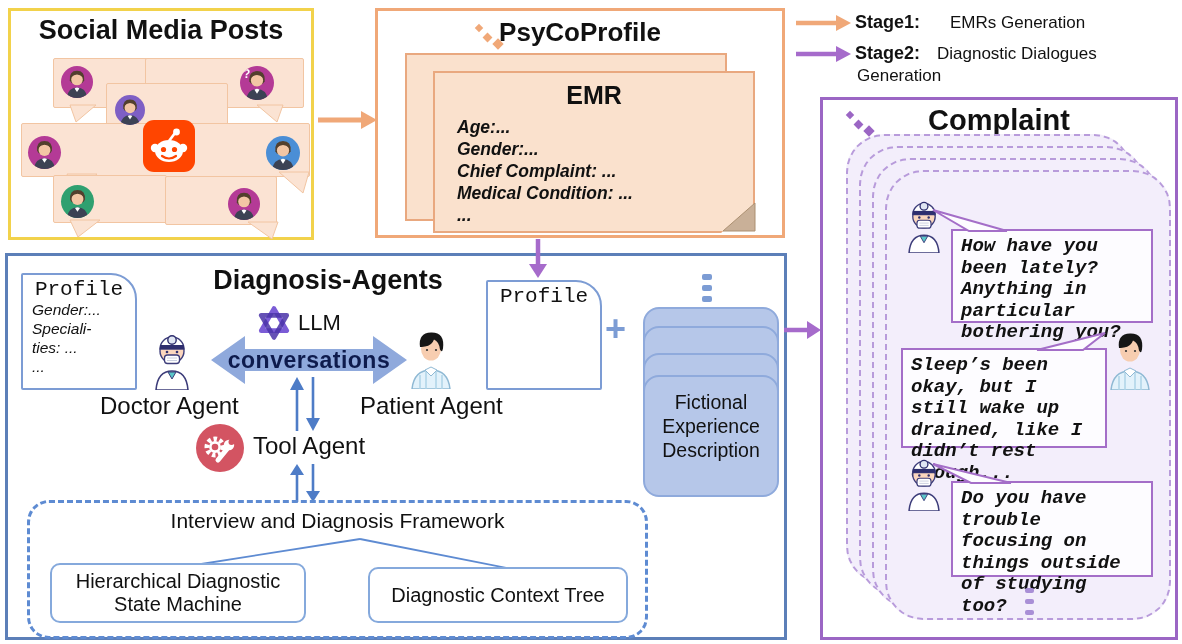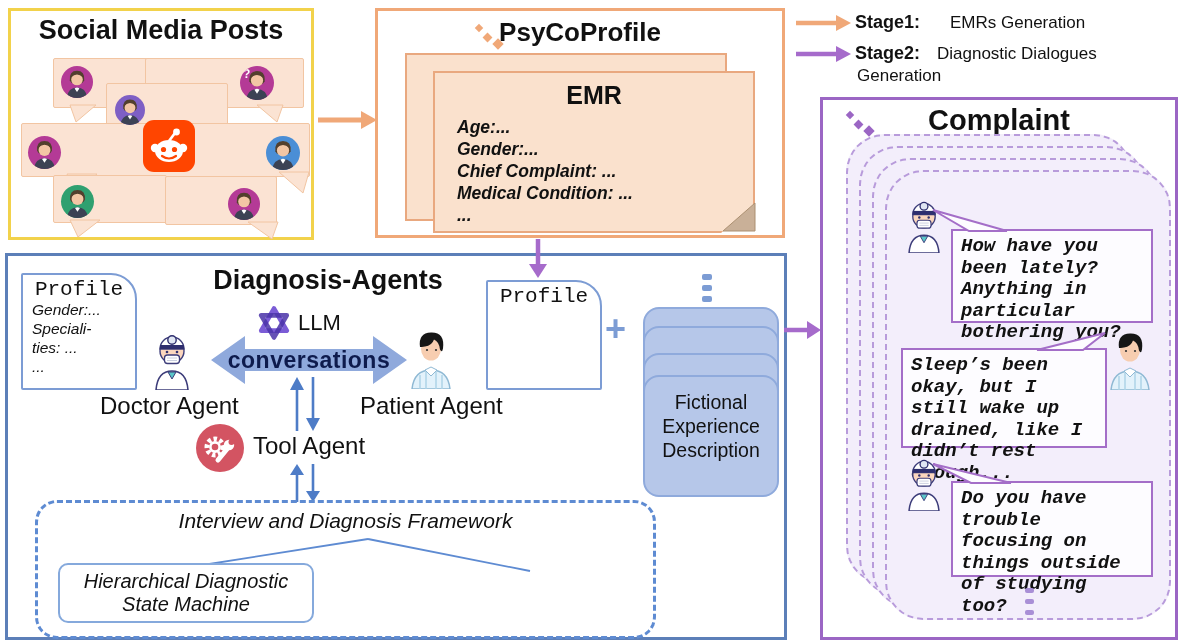--- a/index.html
+++ b/index.html
@@ -36,21 +36,21 @@
   .pcard{position:absolute;background:#fff;border:2.5px solid #7c9cd4;border-radius:2px 26px 2px 2px;}
   .pcard-title{left:0;top:3px;width:100%;font-size:21px;font-family:Liberation Mono, monospace;}
   .pcard-line{position:absolute;left:9px;font-size:15.5px;font-style:italic;white-space:nowrap;}
   .agent-label{position:absolute;font-size:24px;white-space:nowrap;}
   .conv-text{position:absolute;font-size:23px;font-weight:bold;color:#0e1b4d;letter-spacing:.5px;}
   .tool-circle{position:absolute;width:48px;height:48px;border-radius:50%;background:#d35462;}
   .plus{position:absolute;font-size:36px;font-weight:bold;color:#7c9cd4;}
   .dotv{position:absolute;border-radius:2px;}
   .fic-card{position:absolute;background:#b6c7e9;border:2px solid #8faadc;border-radius:16px;}
   .fic-line{display:block;font-size:19.5px;line-height:24px;text-align:center;}
-  #framework{position:absolute;left:27px;top:244px;width:615px;height:133px;border:3px dashed #5e8bd2;border-radius:22px;font-style:italic;}
+  #framework{position:absolute;left:19px;top:244px;width:615px;height:133px;border:3px dashed #5e8bd2;border-radius:22px;}
   .fw-title{left:0;top:6px;width:100%;font-size:21px;}
   .fw-box{position:absolute;background:#fff;border:2px solid #85a9dc;border-radius:10px;display:flex;align-items:center;justify-content:center;text-align:center;font-size:20px;line-height:23px;}
 
   
   #talk-box{left:820px;top:97px;width:358px;height:543px;border:3.5px solid #9b66c4;}
   .talk-title{left:0;top:4px;width:100%;font-size:29px;font-weight:bold;}
   .layer{position:absolute;width:286px;height:450px;background:#f3eefb;border:2px dashed #b89bdb;border-radius:38px;box-sizing:border-box;}
   .msg{position:absolute;background:#fdfcff;border:2.5px solid #a46ec8;padding:5px 8px;font-size:19px;line-height:21.5px;font-weight:bold;font-style:italic;box-sizing:border-box;font-family:Liberation Mono, monospace;}
 </style>
 </head>
@@ -253,20 +253,21 @@
         <polygon points="28,40 21,29 35,29" fill="#4e7cc7"></polygon>
     </svg>
 
     <div id="framework">
       <div class="abs ctr fw-title">Interview and Diagnosis Framework</div>
       <svg class="abs" style="left:0;top:0;" width="615" height="133">
         <line x1="330" y1="36" x2="152" y2="64" stroke="#5e8bd2" stroke-width="1.8"></line>
         <line x1="330" y1="36" x2="492" y2="68" stroke="#5e8bd2" stroke-width="1.8"></line>
       </svg>
       <div class="fw-box" style="left:20px;top:60px;width:252px;height:56px;">Hierarchical Diagnostic State Machine</div>
+      <div class="fw-box" style="left:338px;top:64px;width:256px;height:52px;">Diagnostic Context Tree</div>
     </div>
 
     <div class="pcard" style="left:478px;top:24px;width:112px;height:106px;">
       <div class="abs ctr pcard-title">Profile</div>
     </div>
 
     <div class="plus" style="left:597px;top:52px;">+</div>
     <div class="dotv" style="left:694px;top:18px;width:10px;height:6px;background:#7c9cd4;"></div>
     <div class="dotv" style="left:694px;top:29px;width:10px;height:6px;background:#7c9cd4;"></div>
     <div class="dotv" style="left:694px;top:40px;width:10px;height:6px;background:#7c9cd4;"></div>

